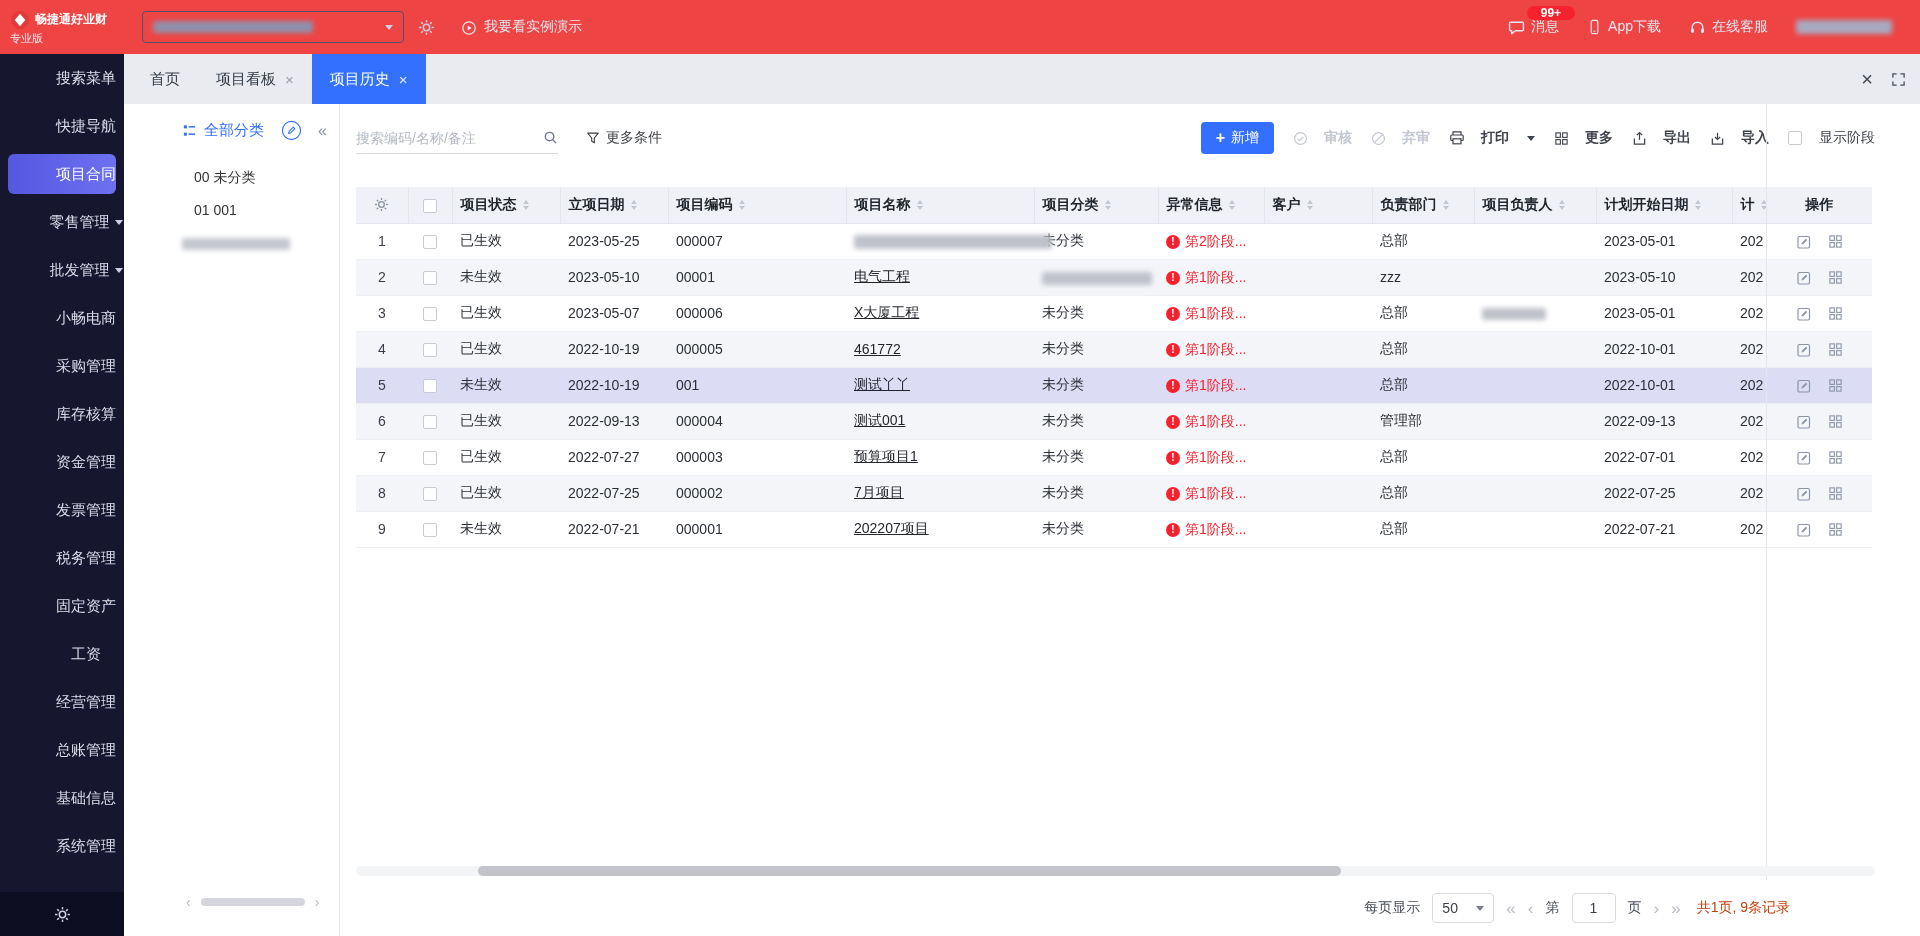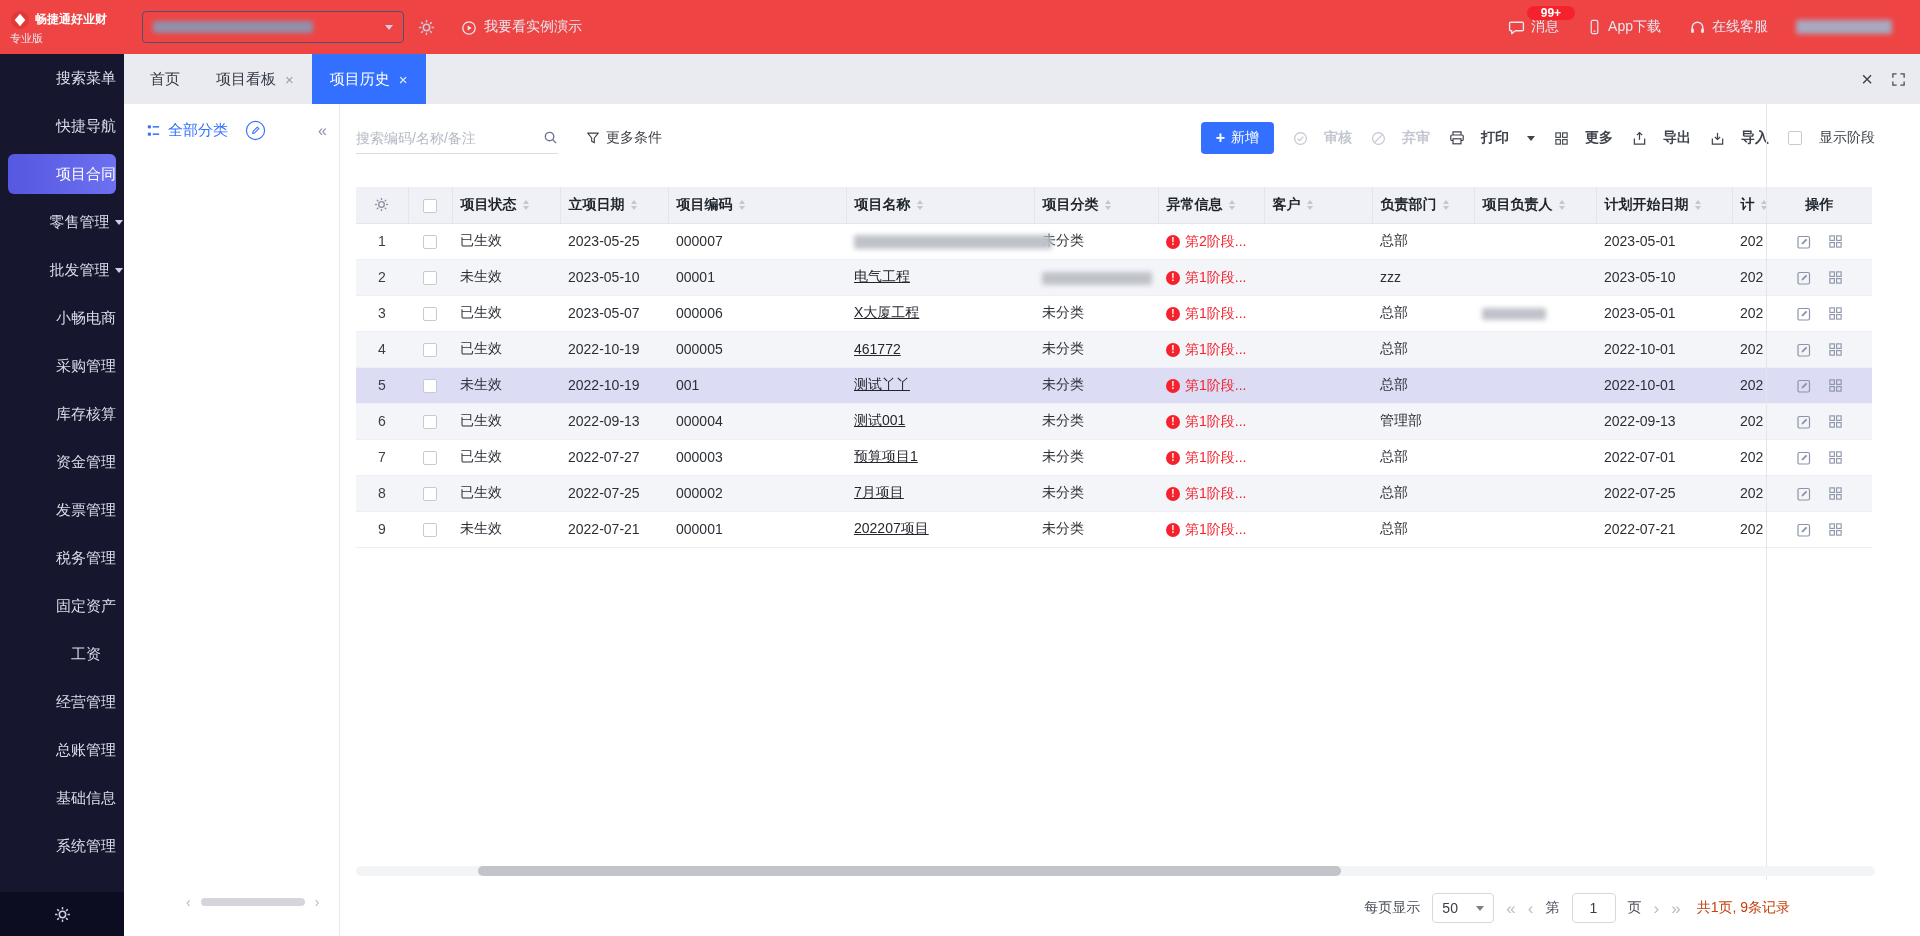--- a/index.html
+++ b/index.html
@@ -40,21 +40,21 @@
   .tabs{display:flex;height:50px;}
   .tab{height:50px;display:flex;align-items:center;padding:0 18px;gap:9px;font-size:15px;color:#333a45;}
   .tab.active{background:#3370ff;color:#fff;}
   .tab-x{color:#9aa0ab;font-size:15px;line-height:1;}
   .tab.active .tab-x{color:#e8efff;}
   .tab-actions{margin-left:auto;display:flex;align-items:center;gap:18px;padding-right:14px;color:#4a4f59;}
   .ta-x{font-size:20px;line-height:1;color:#3f444d;}
 
   
   .catpanel{position:absolute;left:124px;top:104px;width:216px;height:832px;background:#fff;border-right:1px solid #e6e8ee;}
-  .cat-header{display:flex;align-items:center;padding:16px 12px 10px 22px;gap:7px;}
+  .cat-header{display:flex;align-items:center;padding:16px 12px 10px 22px;gap:7px;margin-left:36px;}
   .cat-ico{color:#3370ff;}
   .cat-title{color:#3370ff;font-size:15px;}
   .cat-edit{color:#3370ff;margin-left:10px;}
   .cat-collapse{margin-left:auto;color:#8a93a8;font-size:16px;line-height:1;}
   .cat-items{padding-top:10px;}
   .cat-item{height:33px;line-height:33px;padding-left:70px;font-size:14px;color:#333;white-space:nowrap;}
   .blur-cat-item{width:108px;height:12px;margin-left:-12px;vertical-align:middle;}
   .cat-scroll{position:absolute;bottom:26px;left:62px;display:flex;align-items:center;gap:10px;color:#b5b8c0;font-size:14px;}
   .cst{width:104px;height:8px;background:#d4d6db;border-radius:4px;display:inline-block;}
 
@@ -303,20 +303,25 @@
     </span>
     <span class="cat-title" data-interactable="true">全部分类</span>
     <span class="ico cat-edit" data-interactable="true">
       <svg width="21" height="21" viewBox="0 0 22 22">
           <circle cx="11" cy="11" r="9.5" fill="none" stroke="currentColor" stroke-width="1.2"></circle>
           <path d="M8 14.2l.5-2.2 4.4-4.5 1.6 1.6-4.5 4.4-2 .7z" fill="none" stroke="currentColor" stroke-width="1.1" stroke-linejoin="round"></path>
         </svg>
     </span>
     <span class="cat-collapse" data-interactable="true">«</span>
   </div>
+  <div class="cat-items" data-interactable="false">
+      <div class="cat-item" data-interactable="true"><span data-interactable="false">00 未分类</span></div>
+      <div class="cat-item" data-interactable="true"><span data-interactable="false">01 001</span></div>
+      <div class="cat-item" data-interactable="true"><span class="blur blur-cat-item" data-interactable="false"></span></div>
+    </div>
   <div class="cat-scroll" data-interactable="false">
     <span data-interactable="true">‹</span>
     <span class="cst" data-interactable="true"></span>
     <span data-interactable="true">›</span>
   </div>
 </div>
 
 <div class="main" data-interactable="false">
   <div class="toolbar" data-interactable="false">
     <div class="search" data-interactable="false">

